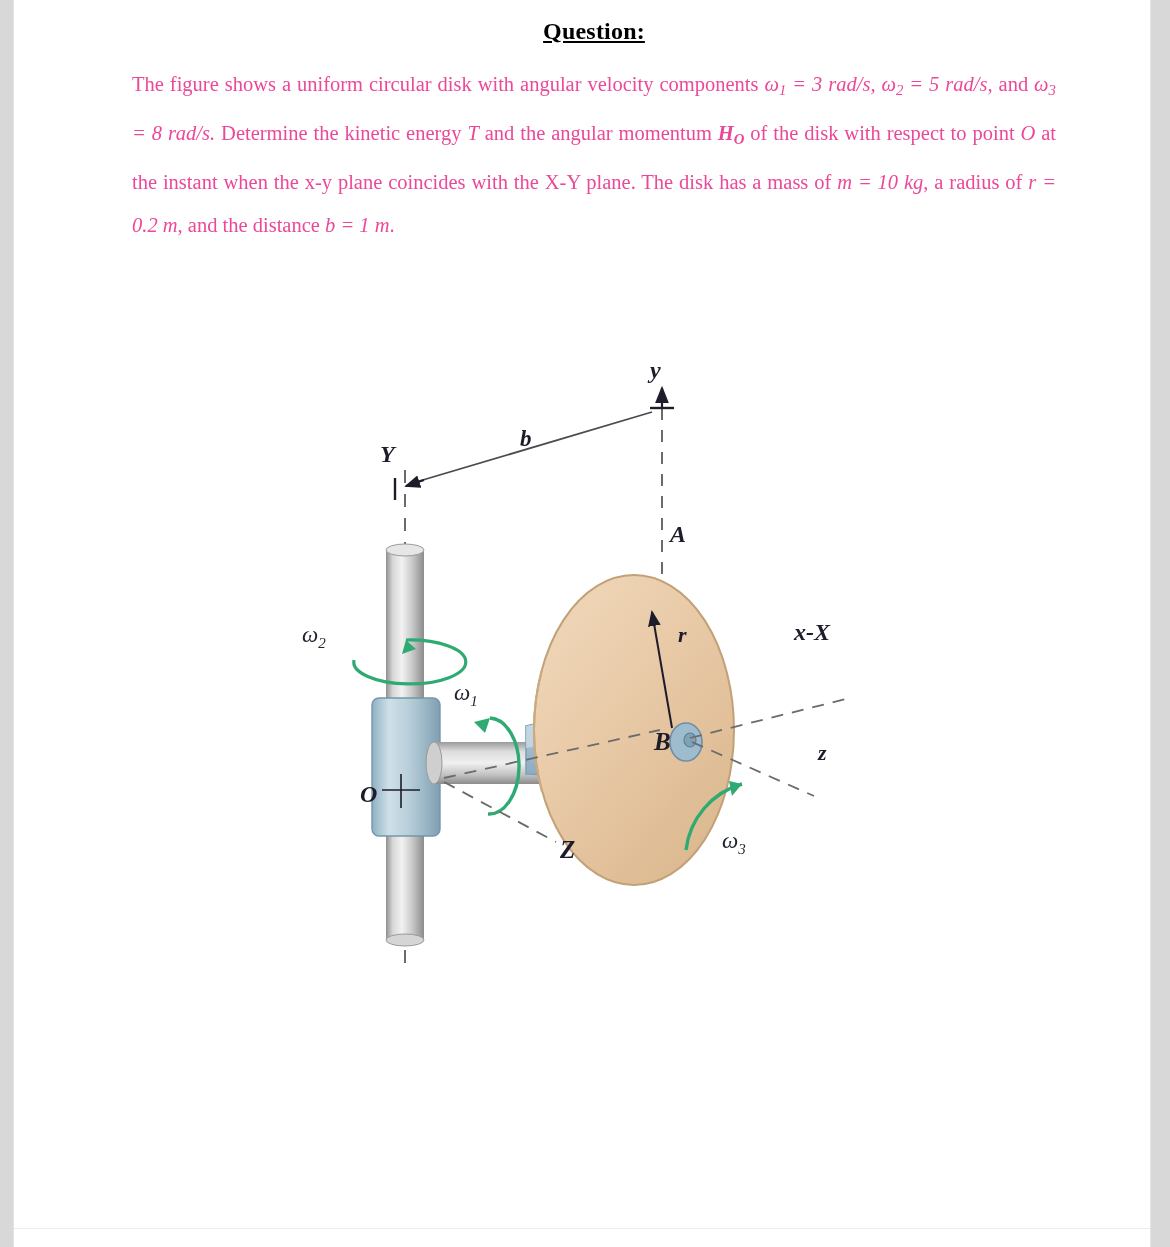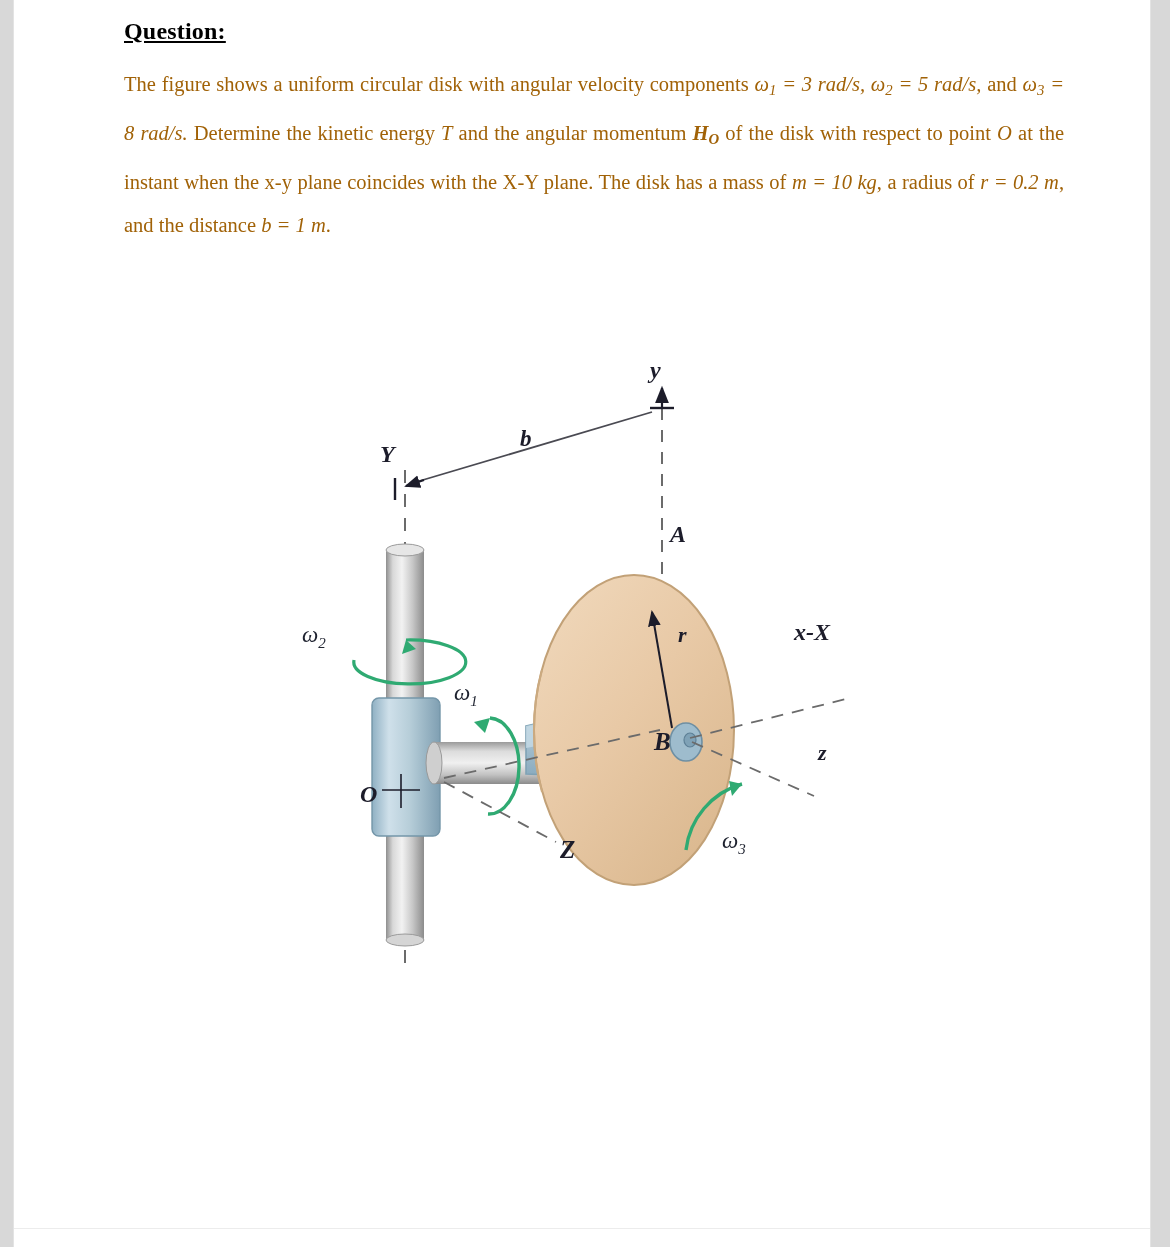--- a/index.html
+++ b/index.html
@@ -38,29 +38,30 @@
     width: 940px;
   }
   .q-title {
     font-family: "Liberation Serif", serif;
     font-weight: bold;
     font-size: 24px;
     color: #000;
     text-decoration: underline;
     margin: 0 0 18px 0;
     letter-spacing: 0.2px;
+    text-align: center;
   }
   .q-body {
     font-family: "Liberation Serif", serif;
     font-size: 20.5px;
     line-height: 43px;
-    color: #a16207;
+    color: #ec4899;
     text-align: justify;
     text-justify: inter-word;
-    margin: 0;
+    margin: 8px;
   }
   .q-body i { font-style: italic; }
   .q-body .bi { font-style: italic; font-weight: bold; }
   .sub {
     font-size: 0.72em;
     vertical-align: -0.28em;
   }
   .figure-wrap {
     position: absolute;
     left: 280px;

